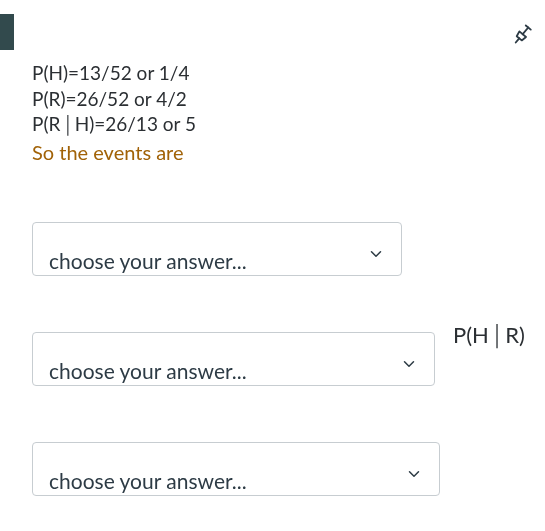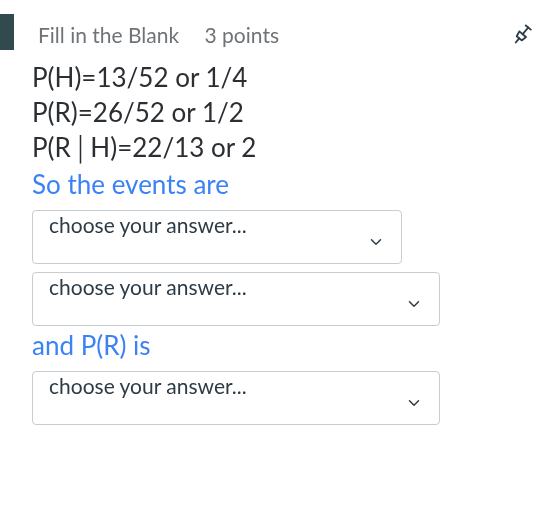--- a/index.html
+++ b/index.html
@@ -43,46 +43,47 @@
       width: 26px;
       height: 26px;
     }
     .content {
       padding: 0 20px 0 32px;
       font-size: 22px;
       line-height: 1.35;
       color: #2d3b45;
     }
     .prob-line {
-      font-size: 26px;
+      font-size: 19px;
       font-weight: 400;
       color: #2b2f33;
     }
     .prompt-line {
-      font-size: 26px;
-      color: #3b82f6;
+      font-size: 20px;
+      color: #a16207;
       margin-top: 2px;
     }
     .row {
       display: flex;
       align-items: center;
       margin: 8px 0 2px 0;
       gap: 18px;
     }
     .select-box {
       position: relative;
       border: 1px solid #c7cdd1;
       border-radius: 4px;
       background: #ffffff;
       height: 54px;
       display: flex;
-      align-items: flex-start;
+      align-items: flex-end;
       padding: 0 50px 0 16px;
       cursor: pointer;
       min-width: 100px;
+      margin-top: 48px;
     }
     .select-box.small {
       width: 370px;
     }
     .select-box.large {
       width: 408px;
     }
     .select-placeholder {
       color: #2d3b45;
       font-size: 21px;
@@ -100,40 +101,36 @@
       font-size: 22px;
       color: #2b2f33;
       white-space: nowrap;
     }
   </style>
 </head>
 <body>
 
 <div class="header">
   <div class="side-bar"></div>
-  <div class="header-text">
-    <span class="qtype">Fill in the Blank</span>
-    <span>3 points</span>
-  </div>
   <span class="pin-icon">
     <svg viewBox="0 0 24 24" width="26" height="26" fill="none" stroke="#2d3b45" stroke-width="1.7" stroke-linecap="round" stroke-linejoin="round">
       <g transform="rotate(40 12 12)">
         <path d="M12 3 L12 11"></path>
         <path d="M8 11 L16 11 L15 16 L9 16 Z"></path>
         <path d="M12 16 L12 21"></path>
         <path d="M9 3 L15 3"></path>
       </g>
     </svg>
   </span>
 </div>
 
 <div class="content">
   <div class="prob-line">P(H)=13/52 or 1/4</div>
-  <div class="prob-line">P(R)=26/52 or 1/2</div>
-  <div class="prob-line">P(R│H)=22/13 or 2</div>
+  <div class="prob-line">P(R)=26/52 or 4/2</div>
+  <div class="prob-line">P(R│H)=26/13 or 5</div>
 
   <div class="prompt-line">So the events are</div>
 
   <div class="row">
     <div class="select-box small">
       <span class="select-placeholder">choose your answer...</span>
       <span class="chevron">
         <svg viewBox="0 0 24 24" width="18" height="18" fill="none" stroke="#2d3b45" stroke-width="2" stroke-linecap="round" stroke-linejoin="round">
           <polyline points="6 9 12 15 18 9"></polyline>
         </svg>
@@ -144,23 +141,23 @@
 
   <div class="row">
     <div class="select-box large">
       <span class="select-placeholder">choose your answer...</span>
       <span class="chevron">
         <svg viewBox="0 0 24 24" width="18" height="18" fill="none" stroke="#2d3b45" stroke-width="2" stroke-linecap="round" stroke-linejoin="round">
           <polyline points="6 9 12 15 18 9"></polyline>
         </svg>
       </span>
     </div>
+    <span class="trailing-label">P(H│R)</span>
   </div>
 
-  <div class="prompt-line">and P(R) is</div>
 
   <div class="row">
     <div class="select-box large">
       <span class="select-placeholder">choose your answer...</span>
       <span class="chevron">
         <svg viewBox="0 0 24 24" width="18" height="18" fill="none" stroke="#2d3b45" stroke-width="2" stroke-linecap="round" stroke-linejoin="round">
           <polyline points="6 9 12 15 18 9"></polyline>
         </svg>
       </span>
     </div>

